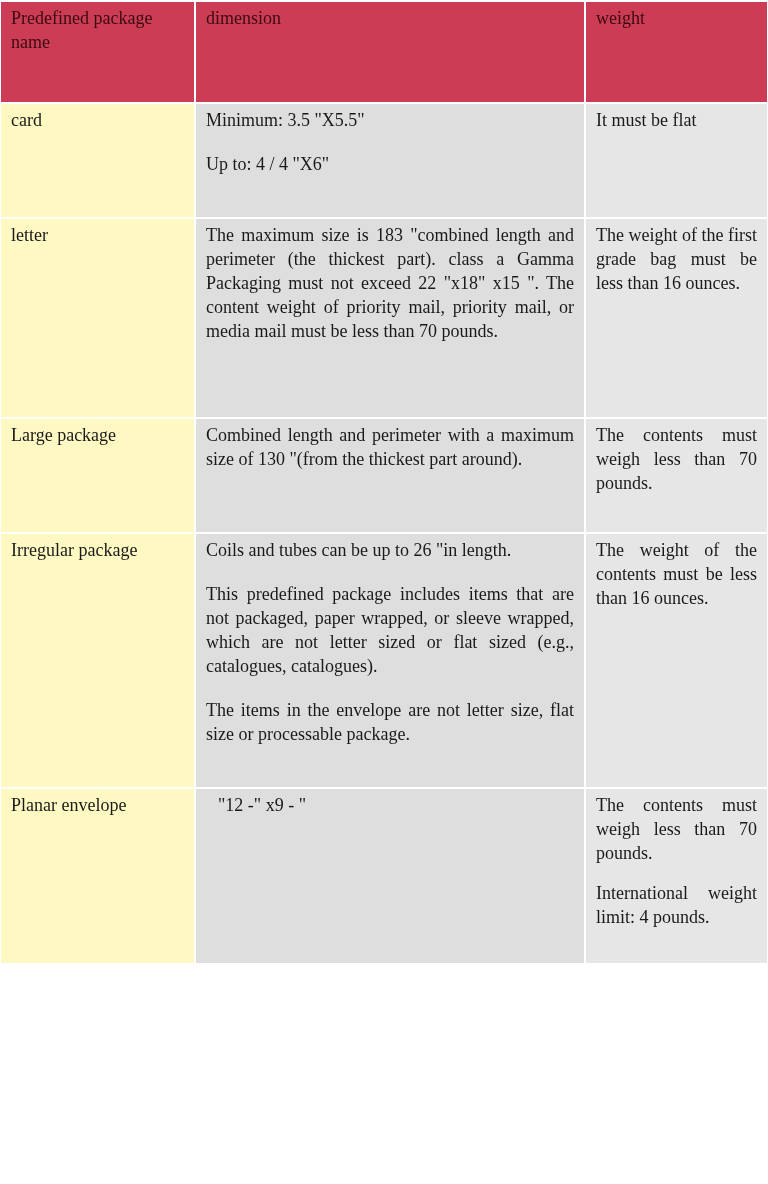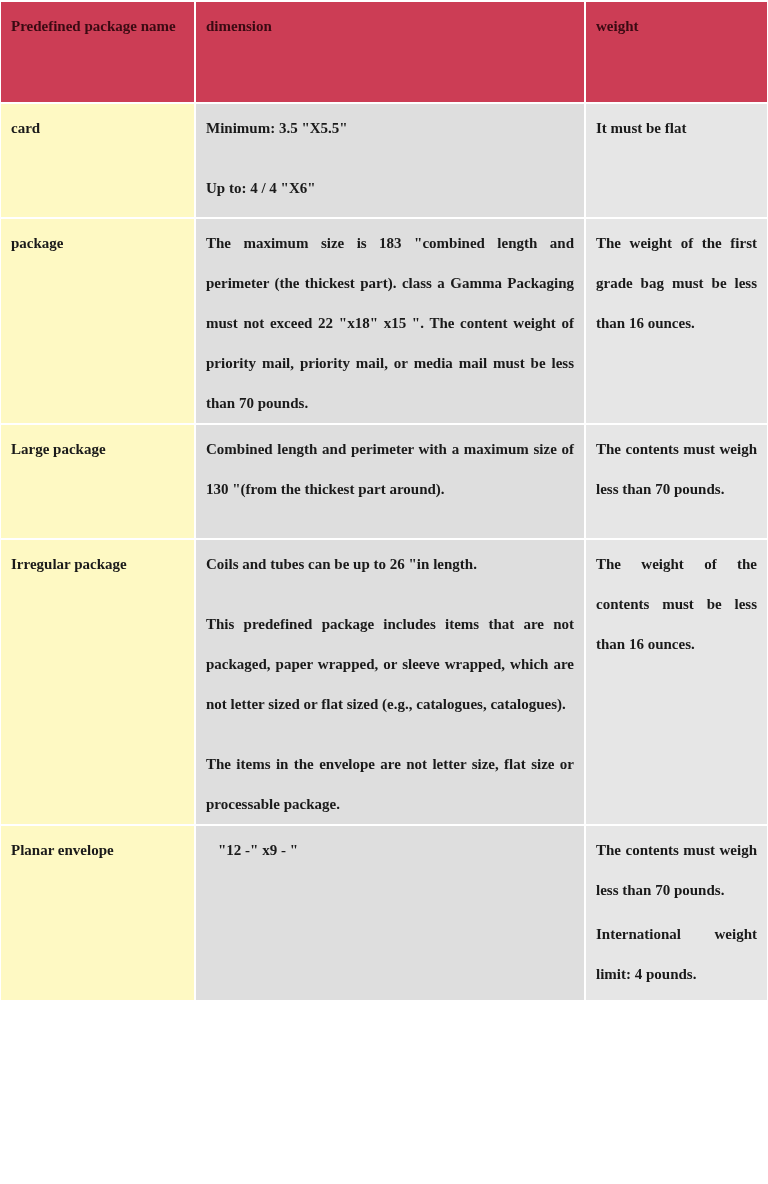--- a/index.html
+++ b/index.html
@@ -20,38 +20,38 @@
       margin: 0 0 0 -1px;
       width: 770px;
       table-layout: fixed;
       background: #ffffff;
     }
     col.c1 { width: 193px; }
     col.c2 { width: 388px; }
     col.c3 { width: 181px; }
     th, td {
       vertical-align: top;
-      font-size: 15px;
-      line-height: 40px;
+      font-size: 18px;
+      line-height: 24px;
       padding: 4px 10px 0 10px;
       text-align: justify;
-      font-weight: bold;
+      font-weight: normal;
     }
     thead th {
       background: #cc3d55;
       color: #3a0a12;
       height: 96px;
       text-align: left;
     }
     td.name { background: #fef9c3; text-align: left; }
     td.dim  { background: #dedede; }
     td.wt   { background: #e6e6e6; }
     p { margin: 0; }
     p + p { margin-top: 20px; }
-    p.tight + p.tight { margin-top: 4px; }
+    p.tight + p.tight { margin-top: 16px; }
     tr.r-card td { height: 109px; }
     tr.r-letter td { height: 109px; }
     tr.r-delay td { height: 109px; }
     tr.r-package td { height: 194px; }
     tr.r-large td { height: 109px; }
     tr.r-irregular td { height: 249px; }
     tr.r-planar td { height: 170px; }
     .indent { padding-left: 12px; }
   </style>
 </head>
@@ -78,21 +78,21 @@
         <p>Up to: 4 / 4 "X6"</p>
       </td>
       <td class="wt">
         <p>It must be flat</p>
       </td>
     </tr>
 
 
 
     <tr class="r-package">
-      <td class="name">package</td>
+      <td class="name">letter</td>
       <td class="dim">
         <p>The maximum size is 183 "combined length and perimeter (the thickest part). class a Gamma Packaging must not exceed 22 "x18" x15 ". The content weight of priority mail, priority mail, or media mail must be less than 70 pounds.</p>
       </td>
       <td class="wt">
         <p>The weight of the first grade bag must be less than 16 ounces.</p>
       </td>
     </tr>
 
     <tr class="r-large">
       <td class="name">Large package</td>

